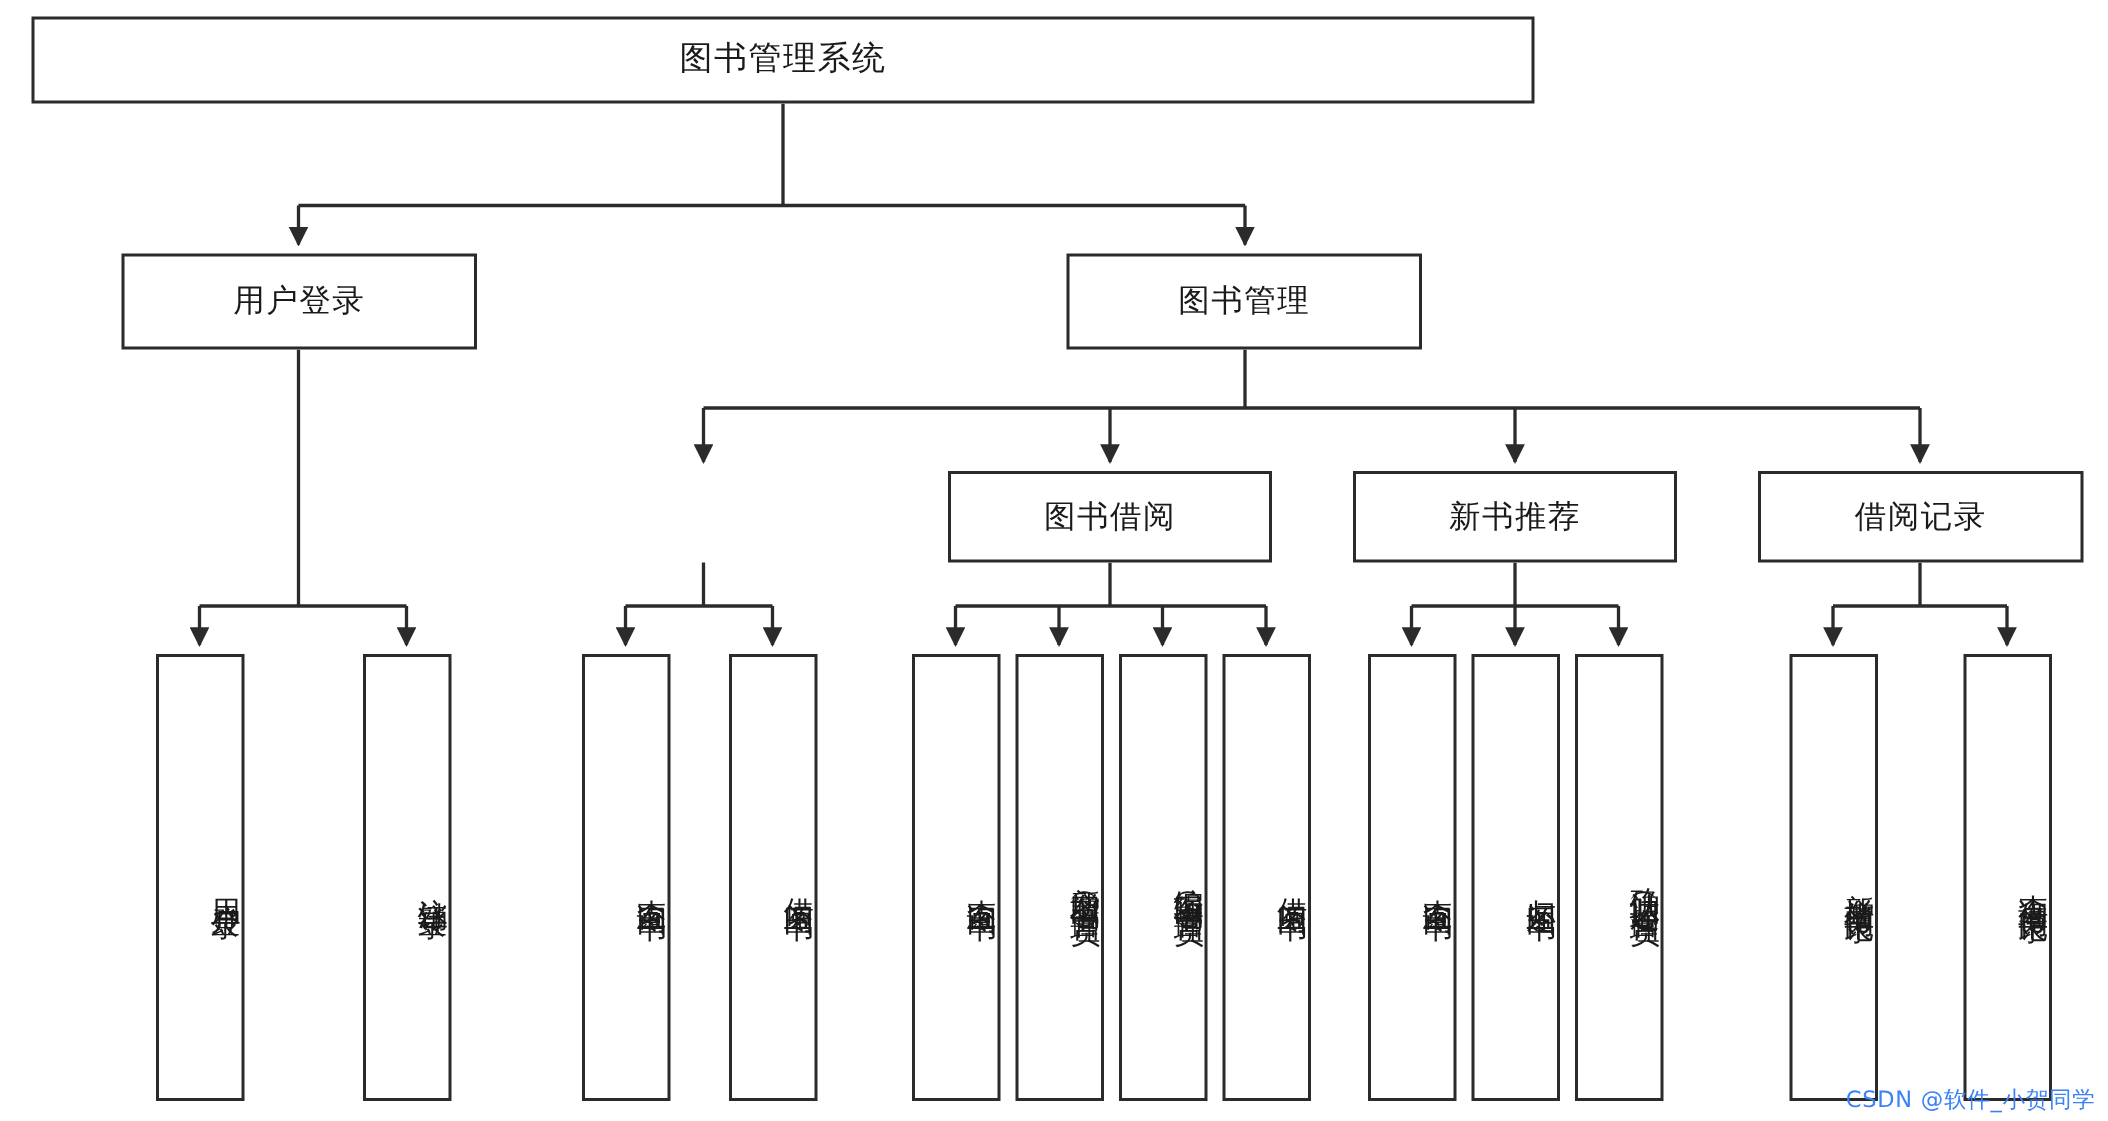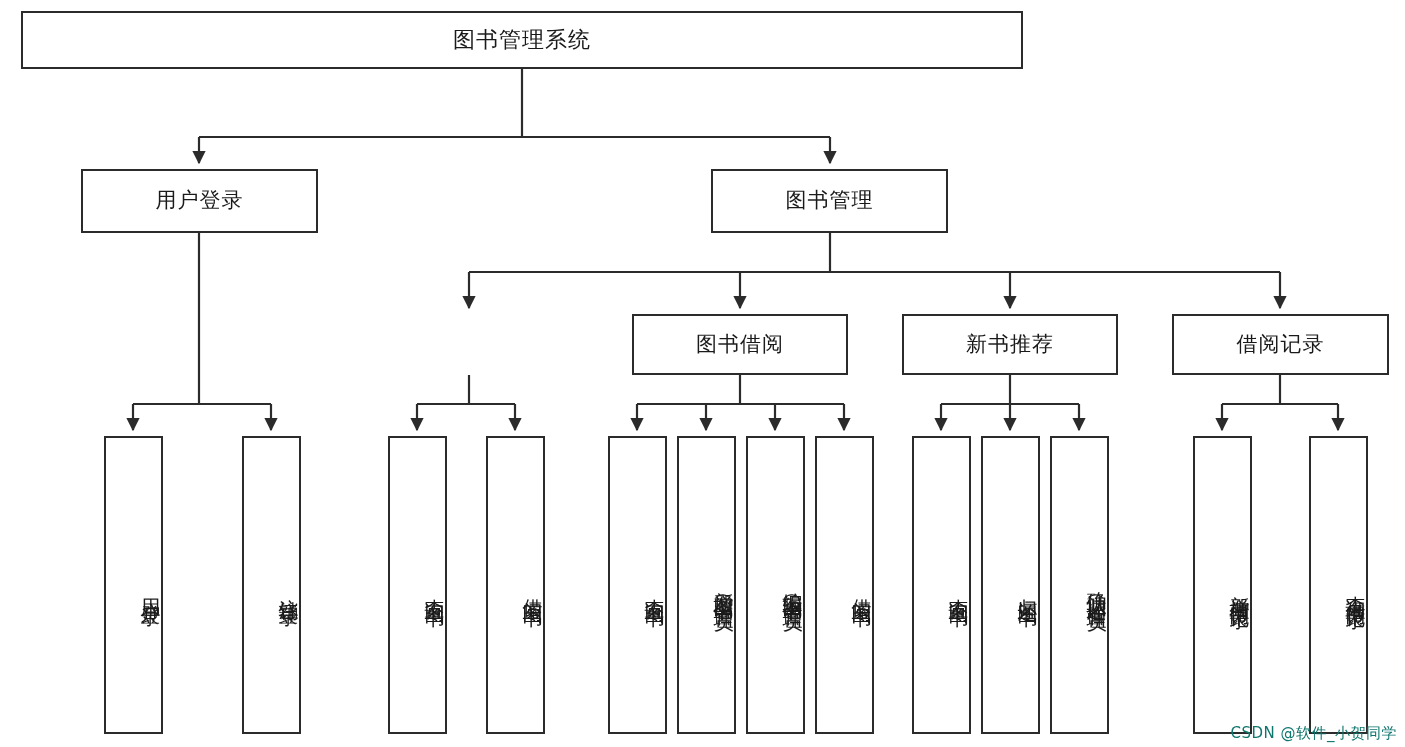--- a/index.html
+++ b/index.html
@@ -59,21 +59,21 @@
     white-space: nowrap;
   }
   .node-label {
     display: block;
   }
   .watermark {
     position: absolute;
     right: 8px;
     bottom: 4px;
     font-size: 15px;
-    color: #0f766e;
+    color: #3b82f6;
     letter-spacing: 0.5px;
     z-index: 3;
     white-space: nowrap;
   }
 </style>
 </head>
 <body>
 
 <div id="diagram-root">
 

